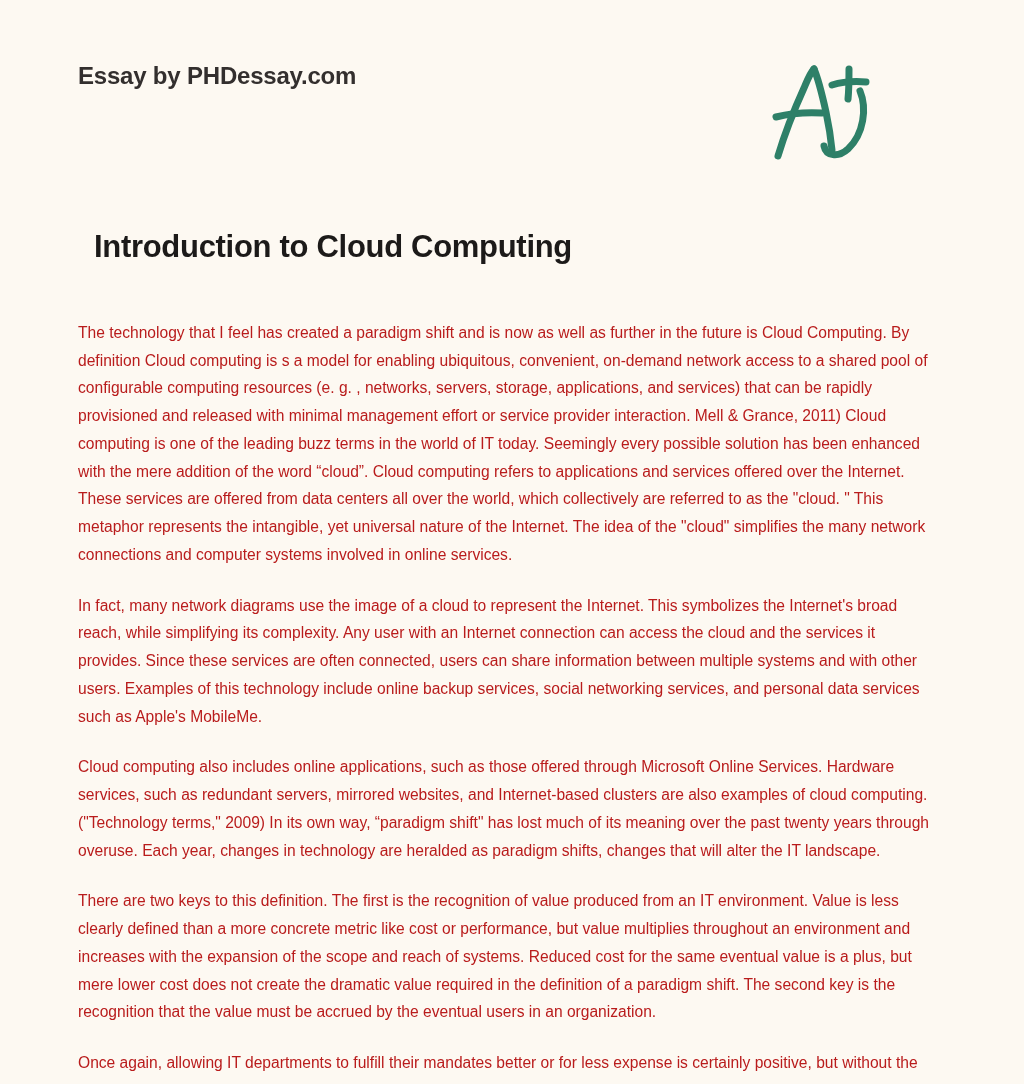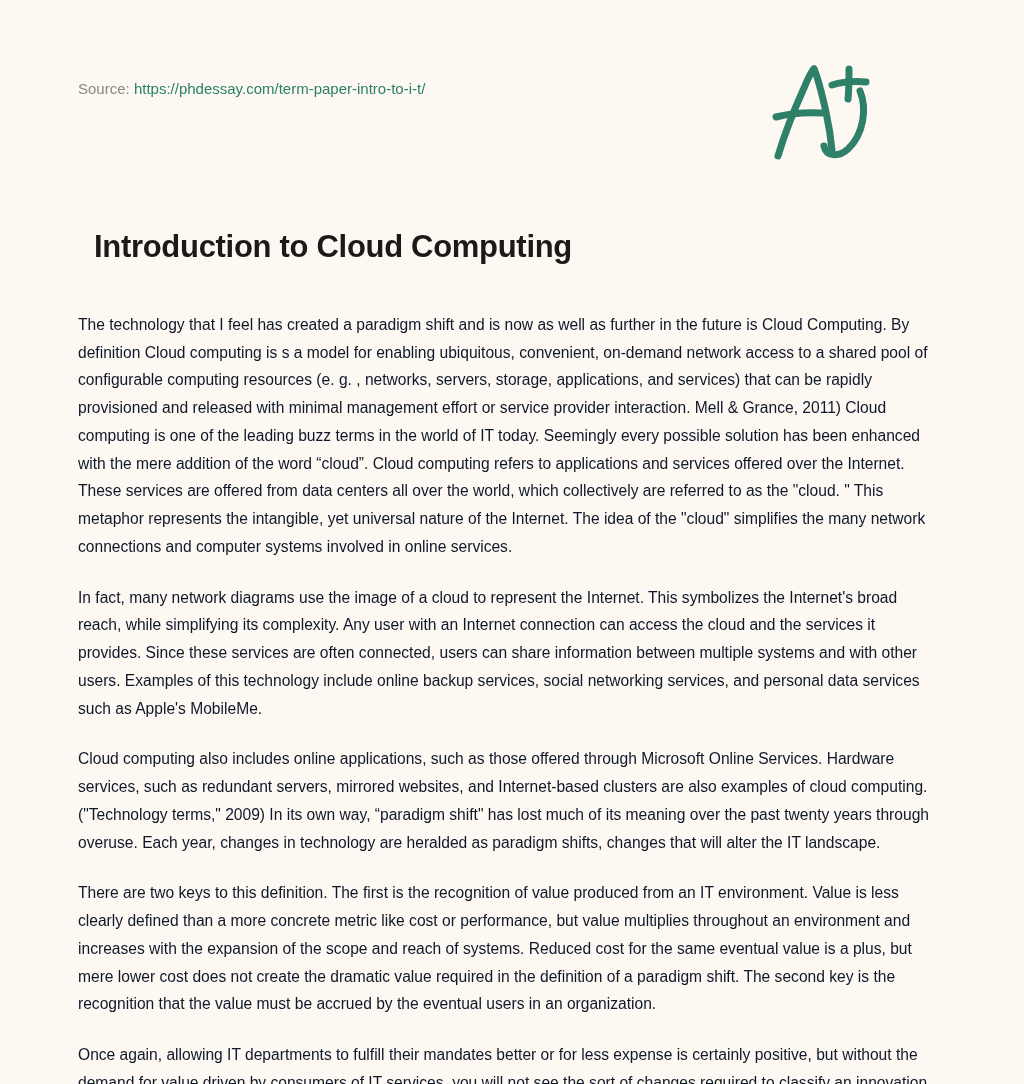--- a/index.html
+++ b/index.html
@@ -81,43 +81,40 @@
     letter-spacing: -0.3px;
     line-height: 1.25;
   }
 
   
   .article {
     padding-top: 28px;
   }
 
   .article p {
-    margin: 0 0 23px 0;
+    margin: 8px 0 23px 0;
     font-size: 15.6px;
     line-height: 1.78;
-    color: #0f172a;
+    color: #b91c1c;
     max-width: 862px;
     text-align: left;
   }
 
   .article p:last-child {
     margin-bottom: 0;
   }
 </style>
 </head>
 <body>
 
 <div class="page">
 
   <div class="header">
+    <div class="brand-line">Essay by PHDessay.com</div>
 
-    <div class="source-line">
-      <span class="source-label">Source:</span>
-      <a class="source-url" href="#">https://phdessay.com/term-paper-intro-to-i-t/</a>
-    </div>
 
     <div class="logo">
       <svg viewBox="0 0 120 104" xmlns="http://www.w3.org/2000/svg" fill="none" stroke="#2e8068" stroke-linecap="round" stroke-linejoin="round">
 
         <path d="M18 98 C 24 78, 34 52, 44 30 C 47 23, 50 15, 54 11" stroke-width="7"></path>
 
         <path d="M54 11 C 58 20, 62 36, 66 54 C 69 68, 71 82, 72 92" stroke-width="7"></path>
 
         <path d="M16 59 C 28 56, 46 54, 62 55" stroke-width="7"></path>
 

